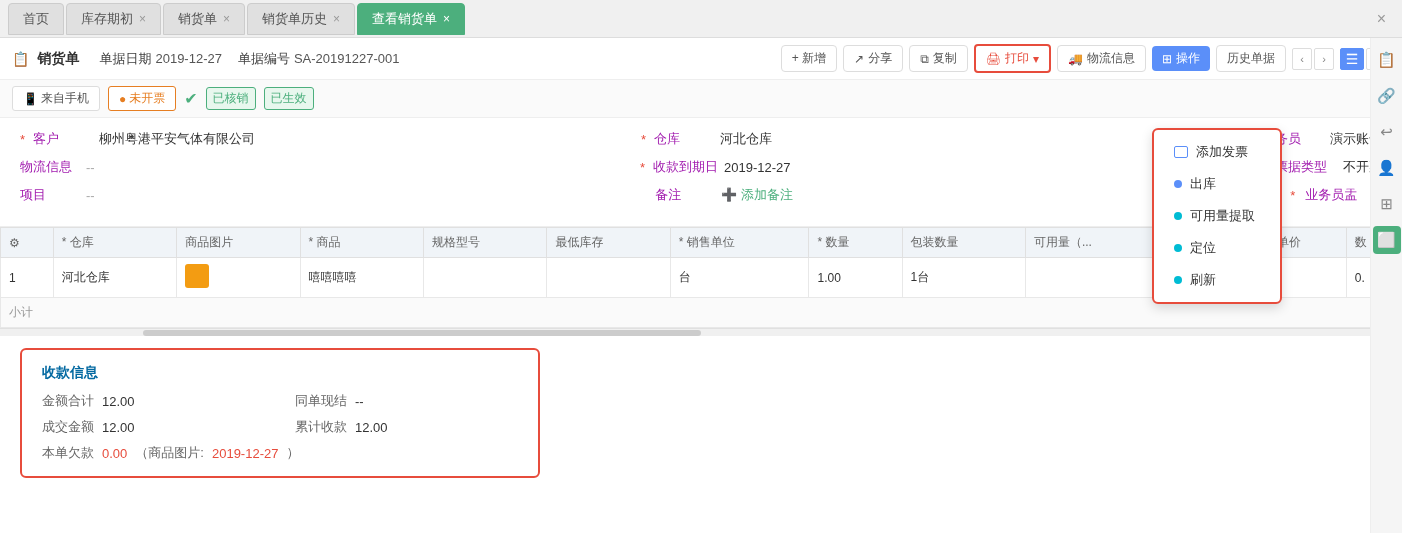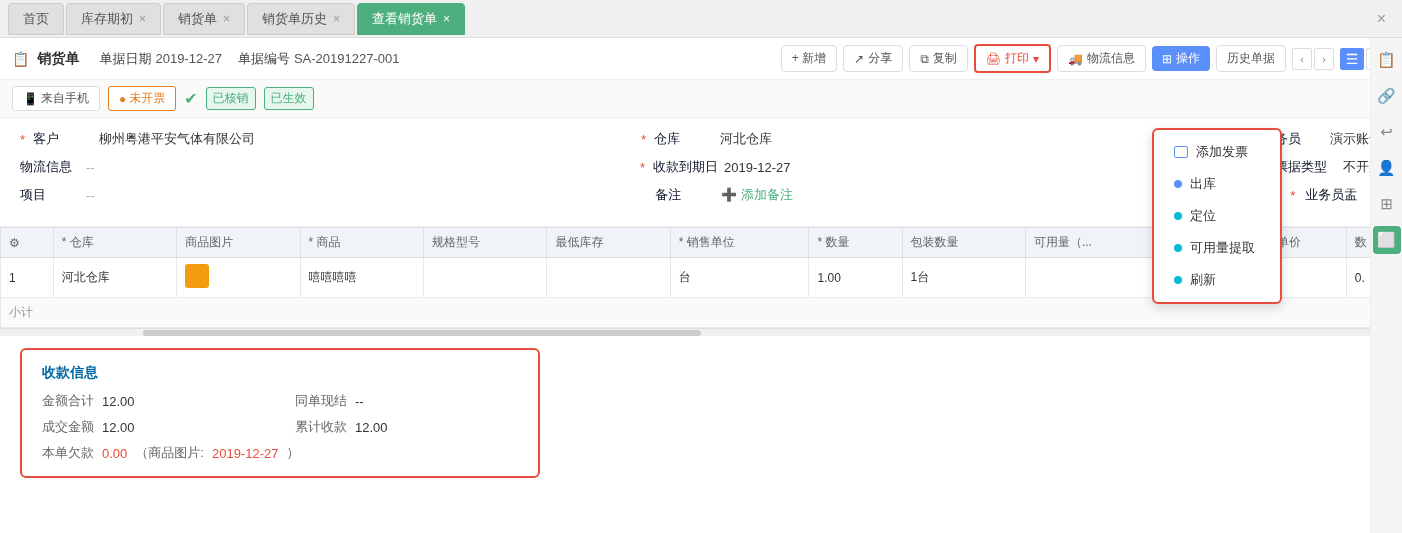--- a/index.html
+++ b/index.html
@@ -63,21 +63,21 @@
     .btn-sm {
       display: flex; align-items: center; gap: 3px; padding: 3px 10px;
       border: 1px solid #ddd; border-radius: 3px; font-size: 12px; cursor: pointer; background: #fff; color: #555;
     }
     .btn-sm.orange { border-color: #e67e22; color: #e67e22; }
 
     
     .form-area { padding: 12px 20px; background: #fff; }
     .form-row { display: flex; align-items: center; gap: 0; margin-bottom: 10px; }
     .form-field { display: flex; align-items: center; gap: 6px; flex: 1; }
-    .field-label { color: #0f172a; font-size: 13px; white-space: nowrap; min-width: 60px; }
+    .field-label { color: #a21caf; font-size: 13px; white-space: nowrap; min-width: 60px; }
     .required { color: #e74c3c; margin-right: 2px; }
     .field-value { color: #333; font-size: 13px; }
     .field-dash { color: #aaa; }
     .field-right { margin-left: auto; display: flex; align-items: center; gap: 8px; }
 
     
     .table-area { margin: 0 0 0 0; border-top: 1px solid #eee; }
     .data-table { width: 100%; border-collapse: collapse; font-size: 12px; }
     .data-table th {
       background: #f0f4f8; border: 1px solid #e0e0e0; padding: 6px 8px;
@@ -373,25 +373,25 @@
     <div class="dropdown-item">
       <span class="icon-rect"></span>
       <span>添加发票</span>
     </div>
     <div class="dropdown-item">
       <span class="dot dot-blue"></span>
       <span>出库</span>
     </div>
     <div class="dropdown-item">
       <span class="dot dot-cyan"></span>
-      <span>定位</span>
+      <span>可用量提取</span>
     </div>
     <div class="dropdown-item">
       <span class="dot dot-cyan"></span>
-      <span>可用量提取</span>
+      <span>定位</span>
     </div>
     <div class="dropdown-item">
       <span class="dot dot-cyan"></span>
       <span>刷新</span>
     </div>
   </div>
 
   <div class="right-sidebar">
     <div class="sidebar-icon">📋</div>
     <div class="sidebar-icon">🔗</div>

